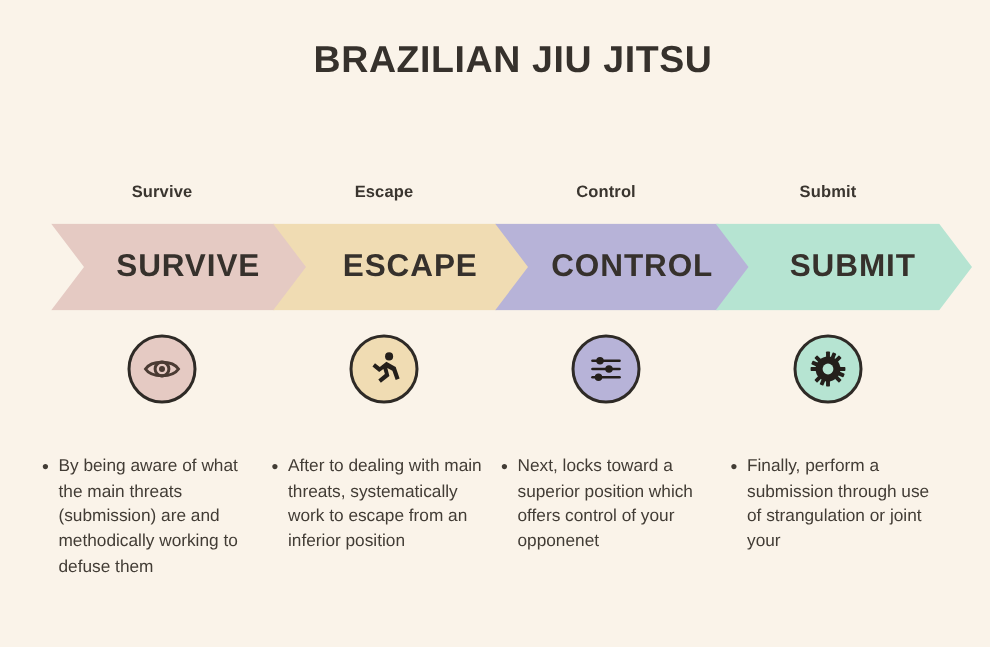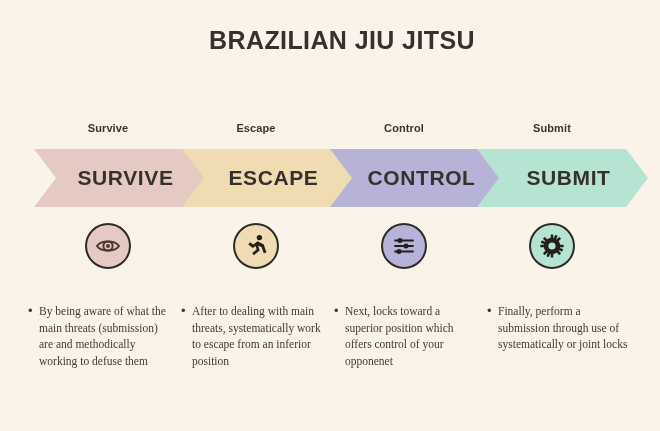--- a/index.html
+++ b/index.html
@@ -125,21 +125,21 @@
     line-height: 1.45;
     color: #423c35;
   }
   .bullet-dot {
     flex: 0 0 auto;
     width: 11px;
     font-size: 13px;
     line-height: 1.3;
     color: #423c35;
   }
-  .bullet-text { flex: 1 1 auto; font-family: Liberation Serif, serif; }
+  .bullet-text { flex: 1 1 auto; }
 </style>
 </head>
 <body style="background-color: rgb(250, 243, 233);">
 
 <div class="title">
   <span class="title-line">BRAZILIAN JIU JITSU</span>
 </div>
 
 <div class="mini-labels">
   <div class="mini-label">Survive</div>
@@ -245,17 +245,17 @@
   <div class="text-cell">
     <div class="bullet-item">
       <span class="bullet-dot">•</span>
       <span class="bullet-text">Next, locks toward a superior position which offers control of your opponenet</span>
     </div>
   </div>
 
   <div class="text-cell">
     <div class="bullet-item">
       <span class="bullet-dot">•</span>
-      <span class="bullet-text">Finally, perform a submission through use of systematically or joint locks</span>
+      <span class="bullet-text">Finally, perform a submission through use of strangulation or joint your</span>
     </div>
   </div>
 
 </div>
 
 </body></html>

